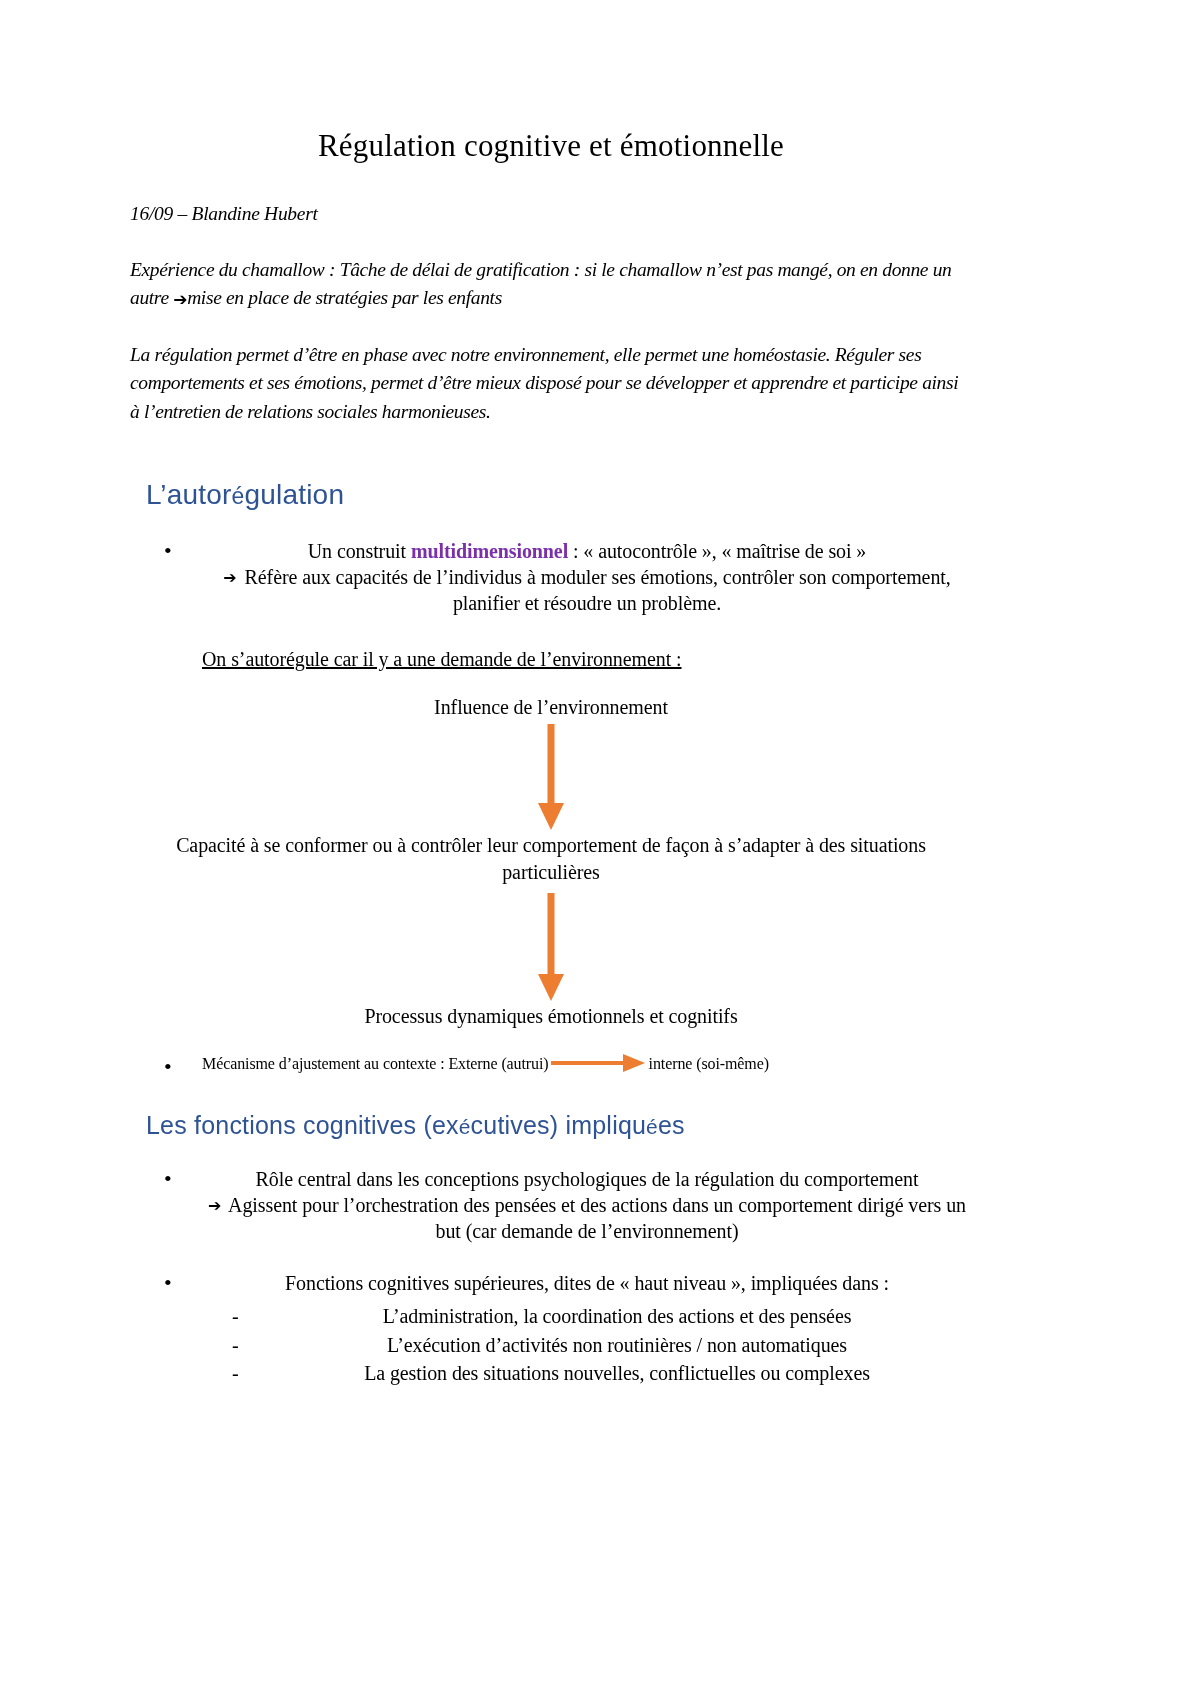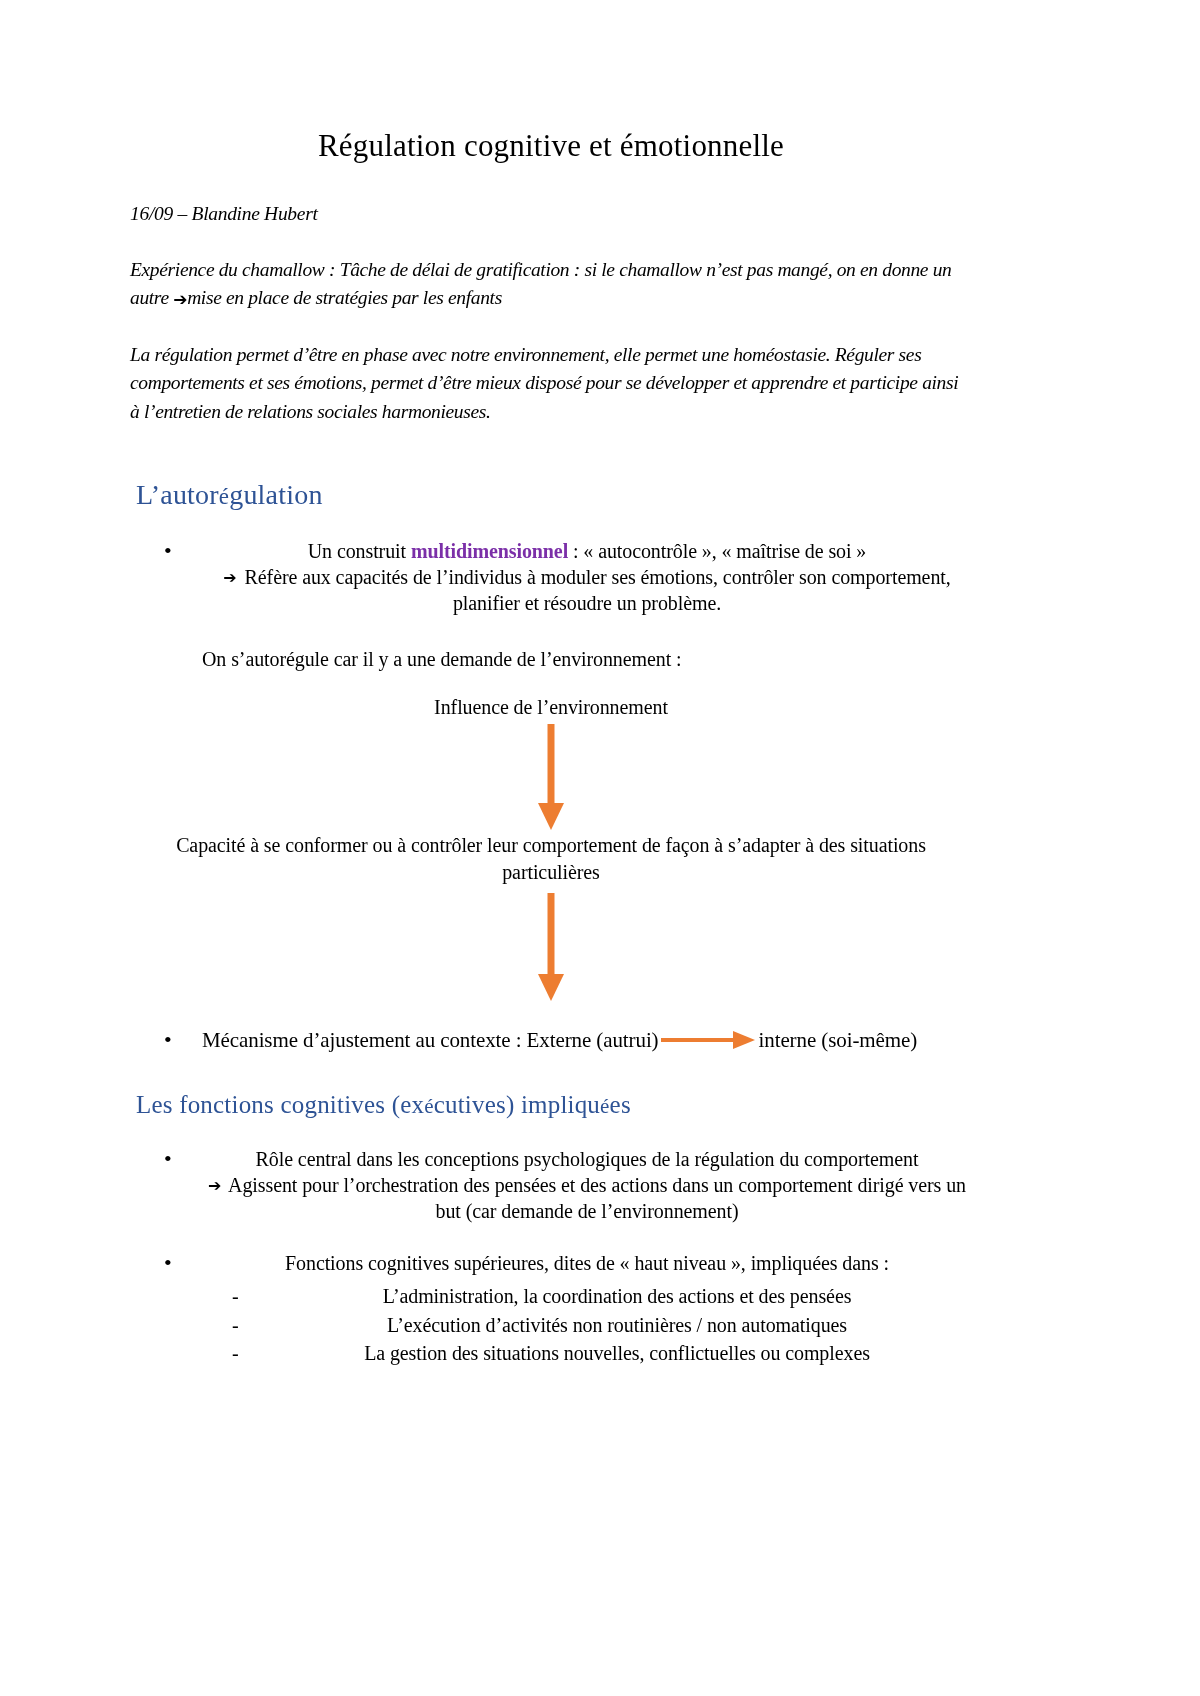--- a/index.html
+++ b/index.html
@@ -57,26 +57,26 @@
     font-family:"DejaVu Sans", sans-serif;
     font-size:17px;
     font-weight:bold;
     display:inline-block;
     transform:translateY(1px);
   }
 
   
   .h-blue{
     color:#2E5395;
-    font-family:Liberation Serif, serif;
+    font-family:Liberation Sans, sans-serif;
     font-weight:400;
     font-size:28px;
     line-height:1.2;
     letter-spacing:.2px;
-    margin:6px;
+    margin:16px;
   }
   .h-blue .acc{font-size:23px;}
   #h-autoreg{margin-top:52px;}
   #h-fonctions{font-size:25px;margin-top:36px;}
   #h-fonctions .acc{font-size:21px;}
 
   
   ul.bullets{
     list-style:none;
     margin:0;padding:0;text-align:center;
@@ -106,20 +106,21 @@
     padding-right:3px;
   }
   .purple{color:#7B2FA8;font-weight:bold;}
 
   .plain-indent{
     padding-left:72px;
     font-size:20px;
     line-height:1.30;
     margin-top:30px;
     letter-spacing:-0.1px;
+    text-decoration:underline;
   }
 
   
   ul.dashes{
     list-style:none;
     margin:6px 0 0 0;padding:0;
   }
   ul.dashes li{
     position:relative;
     padding-left:60px;
@@ -158,21 +159,21 @@
   .h-arrow{
     display:inline-block;
     vertical-align:middle;
     margin:0 2px;
     transform:translateY(-2px);
   }
 
   .line-mech{
     position:relative;
     padding-left:72px;
-    font-size:21px;
+    font-size:16px;
     line-height:1.30;
     margin-top:24px;
     letter-spacing:-0.1px;
     white-space:nowrap;
   }
   .line-mech::before{
     content:"\2022";
     position:absolute;
     left:34px; top:-1px;
     font-size:22px;
@@ -212,20 +213,21 @@
         <polygon points="30,110 17,83 43,83" fill="#ED7D31"></polygon>
       </svg>
 
       <div class="flow-text wide">Capacité à se conformer ou à contrôler leur comportement de façon à s’adapter à des situations particulières</div>
 
       <svg class="arrow-down" width="60" height="118" viewBox="0 0 60 118">
         <line x1="30" y1="8" x2="30" y2="94" stroke="#ED7D31" stroke-width="7"></line>
         <polygon points="30,116 17,89 43,89" fill="#ED7D31"></polygon>
       </svg>
 
+      <div class="flow-text">Processus dynamiques émotionnels et cognitifs</div>
     </div>
 
     <div class="line-mech"><span>Mécanisme d’ajustement au contexte : Externe (autrui)</span><svg class="h-arrow" width="96" height="18" viewBox="0 0 96 18">
         <line x1="0" y1="9" x2="78" y2="9" stroke="#ED7D31" stroke-width="4"></line>
         <polygon points="94,9 72,0 72,18" fill="#ED7D31"></polygon>
       </svg><span>interne (soi-même)</span></div>
 
     <h2 class="h-blue" id="h-fonctions"><span>Les fonctions cognitives (ex</span><span class="acc">é</span><span>cutives) impliqu</span><span class="acc">é</span><span>es</span></h2>
 
     <ul class="bullets">

